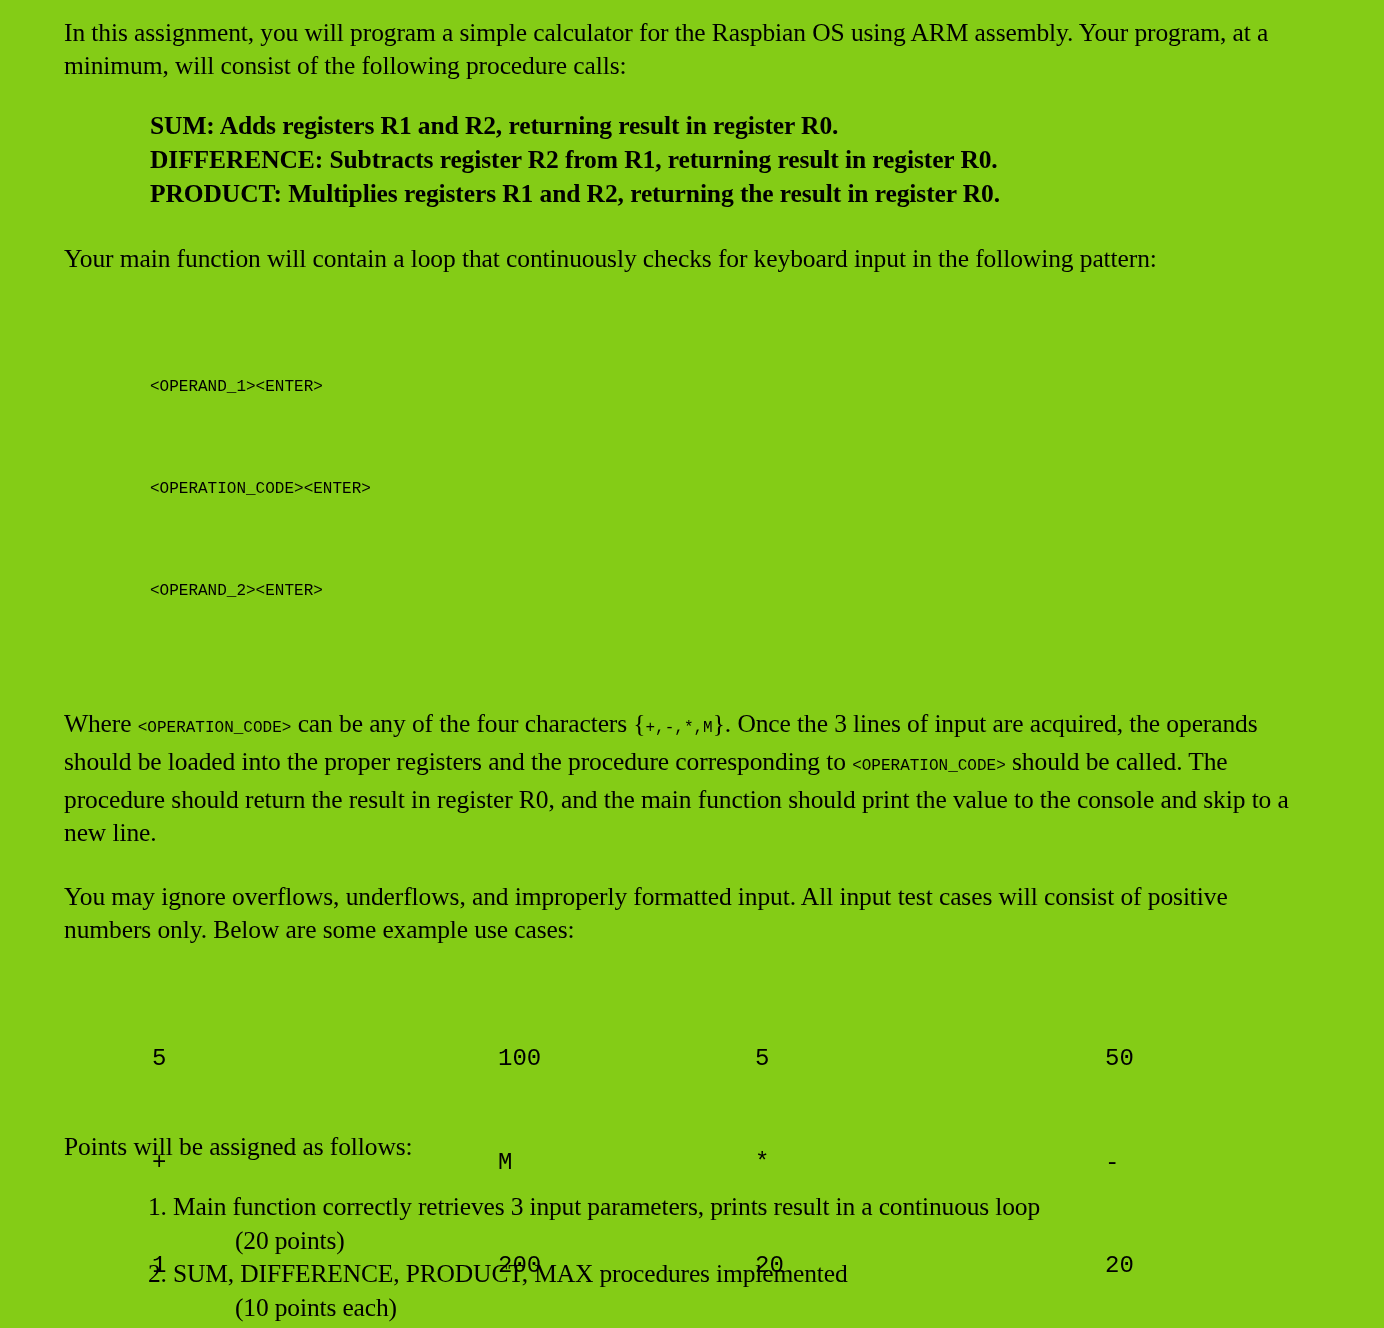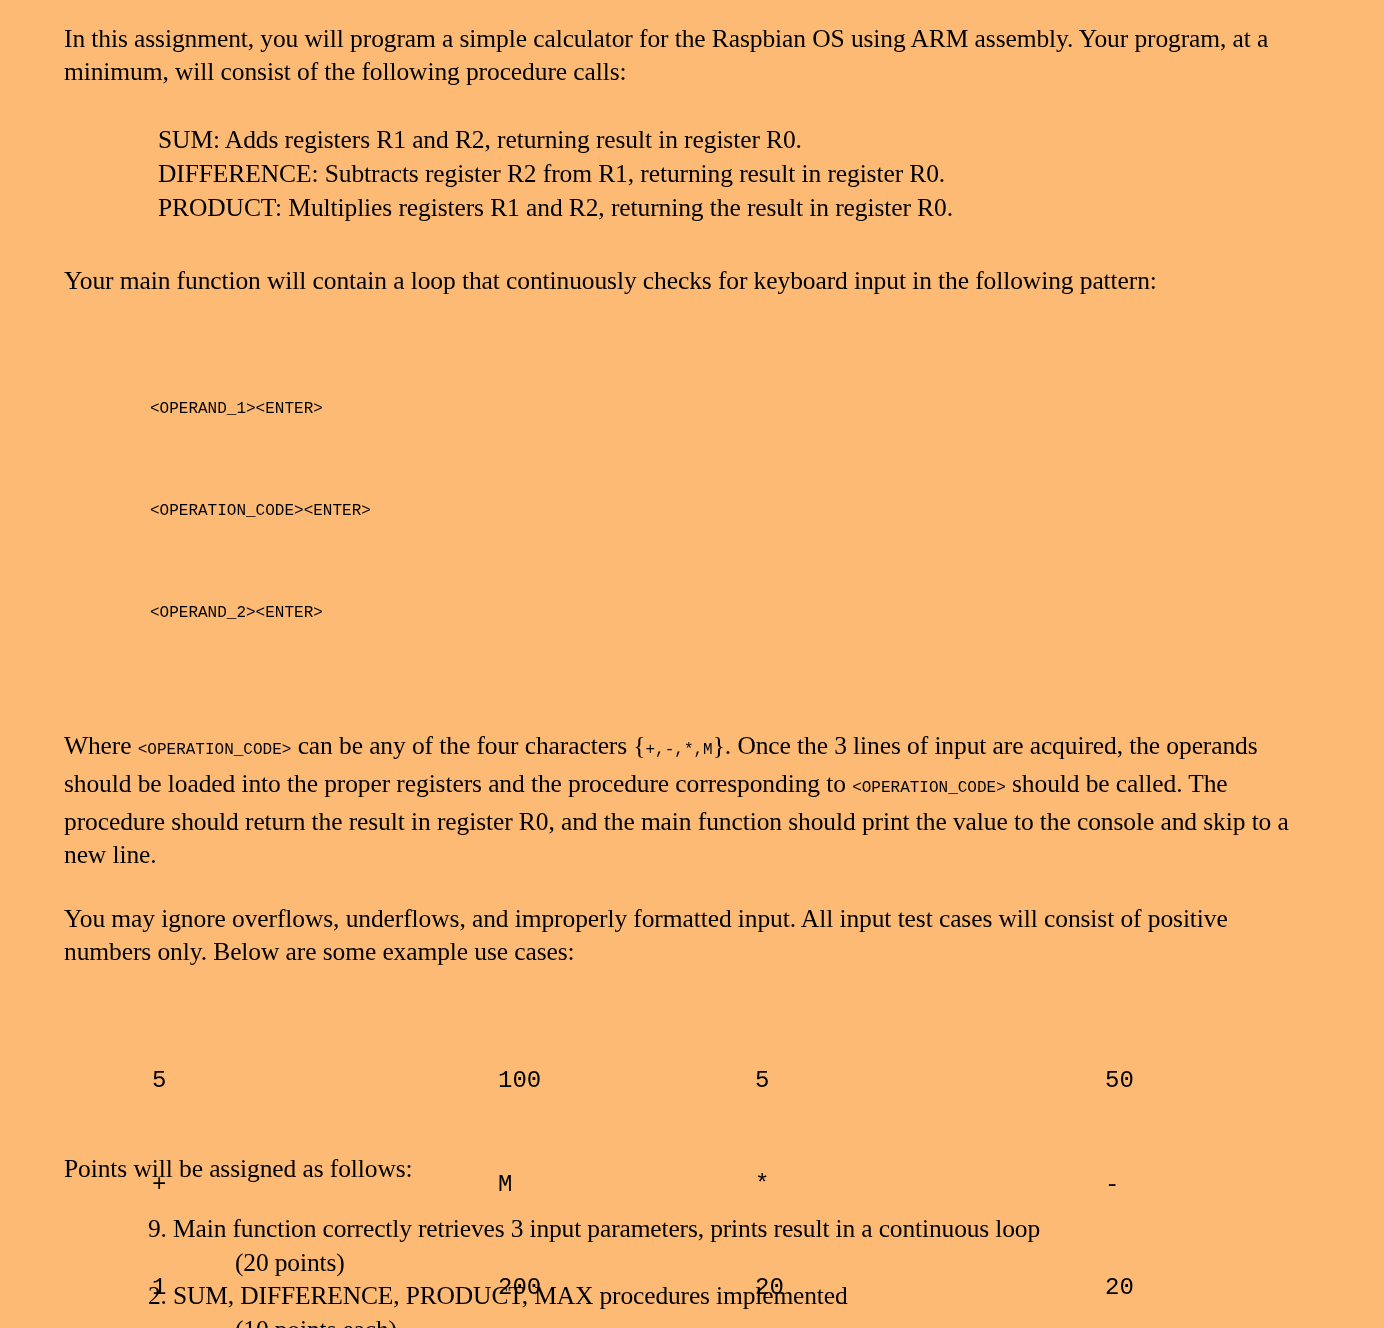--- a/index.html
+++ b/index.html
@@ -13,46 +13,47 @@
     height: 1328px;
     overflow: hidden;
     font-family: "Liberation Serif", "DejaVu Serif", serif;
     color: #000000;
     -webkit-font-smoothing: antialiased;
   }
   .page {
     position: relative;
     width: 1384px;
     height: 1328px;
-    background: #fdba74;
+    background: #84cc16;
     box-sizing: border-box;
-    padding: 22px 64px 0 64px;
+    padding: 16px 64px 0 64px;
   }
 
   
   .para {
     font-family: "Liberation Serif", "DejaVu Serif", serif;
     font-size: 25.5px;
     line-height: 33px;
     letter-spacing: -0.1px;
     margin: 0;
     max-width: 1225px;
   }
 
   
   .gap-sm { height: 19px; }
   .gap-md { height: 27px; }
   .gap-lg { height: 31px; }
 
   
   .proc-list {
-    margin: 8px;
+    margin: 0;
     padding: 0;
     list-style: none;
     padding-left: 86px;
+    font-weight: bold;
   }
   .proc-list li {
     font-family: "Liberation Serif", "DejaVu Serif", serif;
     font-size: 25.5px;
     line-height: 34px;
     letter-spacing: -0.1px;
     white-space: nowrap;
   }
 
   
@@ -185,21 +186,21 @@
   </div>
 
   <div class="gap-sm"></div>
 
   <p class="para">Points will be assigned as follows:</p>
 
   <div class="gap-md"></div>
 
   <ul class="points-list">
     <li>
-      <span>9. Main function correctly retrieves 3 input parameters, prints result in a continuous loop</span>
+      <span>1. Main function correctly retrieves 3 input parameters, prints result in a continuous loop</span>
       <span class="sub">(20 points)</span>
     </li>
     <li>
       <span>2. SUM, DIFFERENCE, PRODUCT, MAX procedures implemented</span>
       <span class="sub">(10 points each)</span>
     </li>
 
   </ul>
 
 </div>

